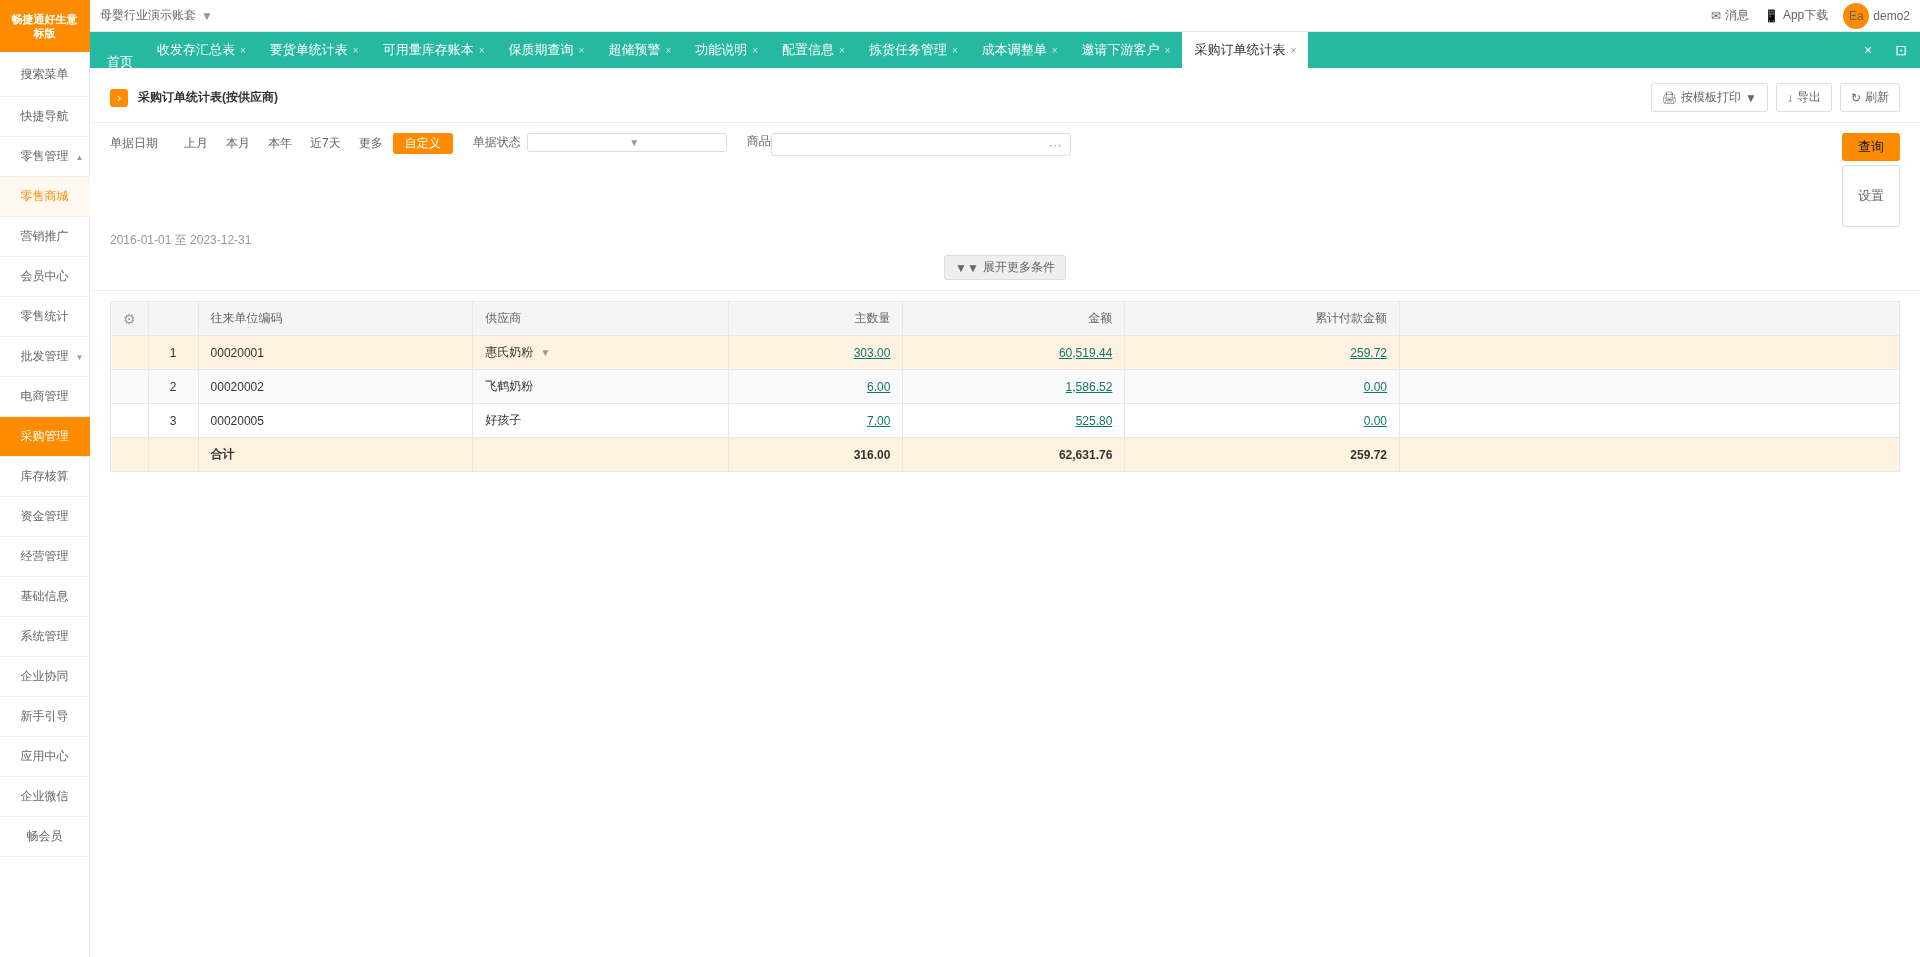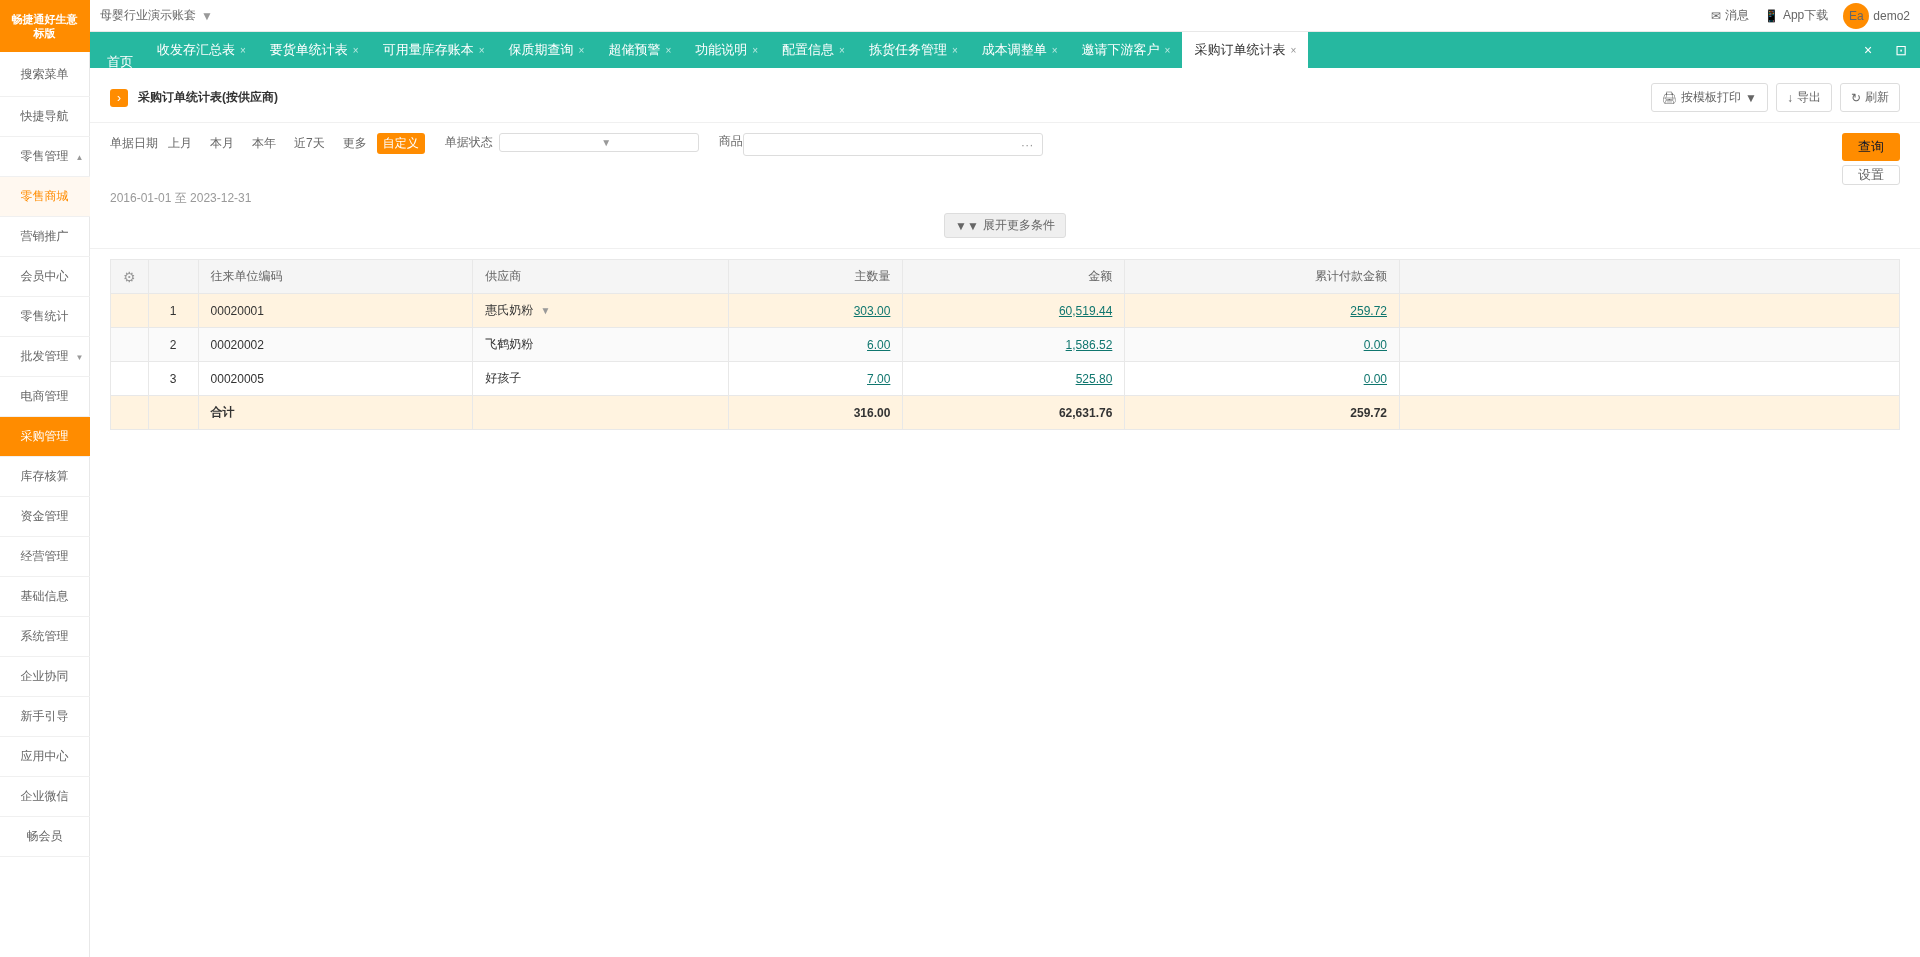--- a/index.html
+++ b/index.html
@@ -44,28 +44,28 @@
 
     
     .page-content { flex: 1; background: #fff; overflow: auto; padding: 0; }
     .page-header { padding: 15px 20px 10px; border-bottom: 1px solid #f0f0f0; display: flex; align-items: center; justify-content: space-between; }
     .page-title { font-size: 12px; font-weight: bold; color: #333; }
     .page-header-actions { display: flex; align-items: center; gap: 8px; }
     .btn-print { display: flex; align-items: center; gap: 4px; padding: 5px 10px; border: 1px solid #ddd; background: #fff; border-radius: 3px; cursor: pointer; font-size: 12px; color: #666; }
     .btn-export { display: flex; align-items: center; gap: 4px; padding: 5px 10px; border: 1px solid #ddd; background: #fff; border-radius: 3px; cursor: pointer; font-size: 12px; color: #666; }
     .btn-refresh { display: flex; align-items: center; gap: 4px; padding: 5px 10px; border: 1px solid #ddd; background: #fff; border-radius: 3px; cursor: pointer; font-size: 12px; color: #666; }
     .filter-date-btn { padding: 2px 8px; font-size: 12px; color: #666; cursor: pointer; border-radius: 2px; }
-    .filter-date-custom { background: #ff8c00; color: #fff; border-radius: 3px; padding: 2px 6px; font-size: 12px; }
+    .filter-date-custom { background: #ff8c00; color: #fff; border-radius: 3px; padding: 2px 12px; font-size: 12px; }
     .filter-select { display: flex; align-items: center; border: 1px solid #ddd; border-radius: 3px; padding: 3px 8px; min-width: 200px; gap: 5px; cursor: pointer; }
     .filter-select span { font-size: 12px; color: #999; flex: 1; }
     .filter-select .chevron { font-size: 10px; color: #999; }
     .filter-goods { display: flex; align-items: center; border: 1px solid #ddd; border-radius: 3px; padding: 3px 8px; min-width: 300px; gap: 5px; }
     .filter-goods input { border: none; outline: none; font-size: 12px; color: #333; flex: 1; }
     .filter-query-btn { padding: 5px 4px; background: #ff8c00; color: #0f172a; border: none; border-radius: 3px; cursor: pointer; font-size: 13px; }
-    .filter-settings-btn { padding: 0 15px; background: #fff; color: #666; border: 1px solid #ddd; border-radius: 3px; cursor: pointer; font-size: 13px; }
+    .filter-settings-btn { padding: 21px 15px; background: #fff; color: #666; border: 1px solid #ddd; border-radius: 3px; cursor: pointer; font-size: 13px; }
     .expand-btn { display: flex; align-items: center; gap: 4px; cursor: pointer; color: #666; font-size: 12px; border: 1px solid #ddd; border-radius: 3px; padding: 3px 10px; }
 
     
     .table-container { padding: 0 20px 20px; margin-top: 10px; }
     .data-table { width: 100%; border-collapse: collapse; }
     .data-table th { background: #f5f5f5; border: 1px solid #e8e8e8; padding: 8px 12px; font-size: 12px; color: #666; font-weight: normal; text-align: left; }
     .data-table td { border: 1px solid #e8e8e8; padding: 8px 12px; font-size: 12px; color: #333; }
     .data-table td.link { color: #0f766e; text-decoration: underline; cursor: pointer; }
     .data-table tr:nth-child(1) td { background: #fff3e0; }
     .data-table tr:nth-child(odd):not(:nth-child(1)) td { background: #fff; }
@@ -244,21 +244,21 @@
         <button class="btn-refresh">
           <span>↻</span>
           <span>刷新</span>
         </button>
       </div>
     </div>
 
     <div style="padding:10px 20px; border-bottom:1px solid #f0f0f0; background:#fff;">
       <div style="display:flex;align-items:flex-start;gap:20px;flex-wrap:wrap;">
 
-        <div style="display:flex;align-items:center;gap:2px;">
+        <div style="display:flex;align-items:center;gap:18px;">
           <span style="font-size:12px;color:#666;">单据日期</span>
           <div style="display:flex;align-items:center;gap:2px;">
             <span class="filter-date-btn">上月</span>
             <span class="filter-date-btn">本月</span>
             <span class="filter-date-btn">本年</span>
             <span class="filter-date-btn">近7天</span>
             <span class="filter-date-btn">更多</span>
             <span class="filter-date-custom">自定义</span>
           </div>
         </div>

